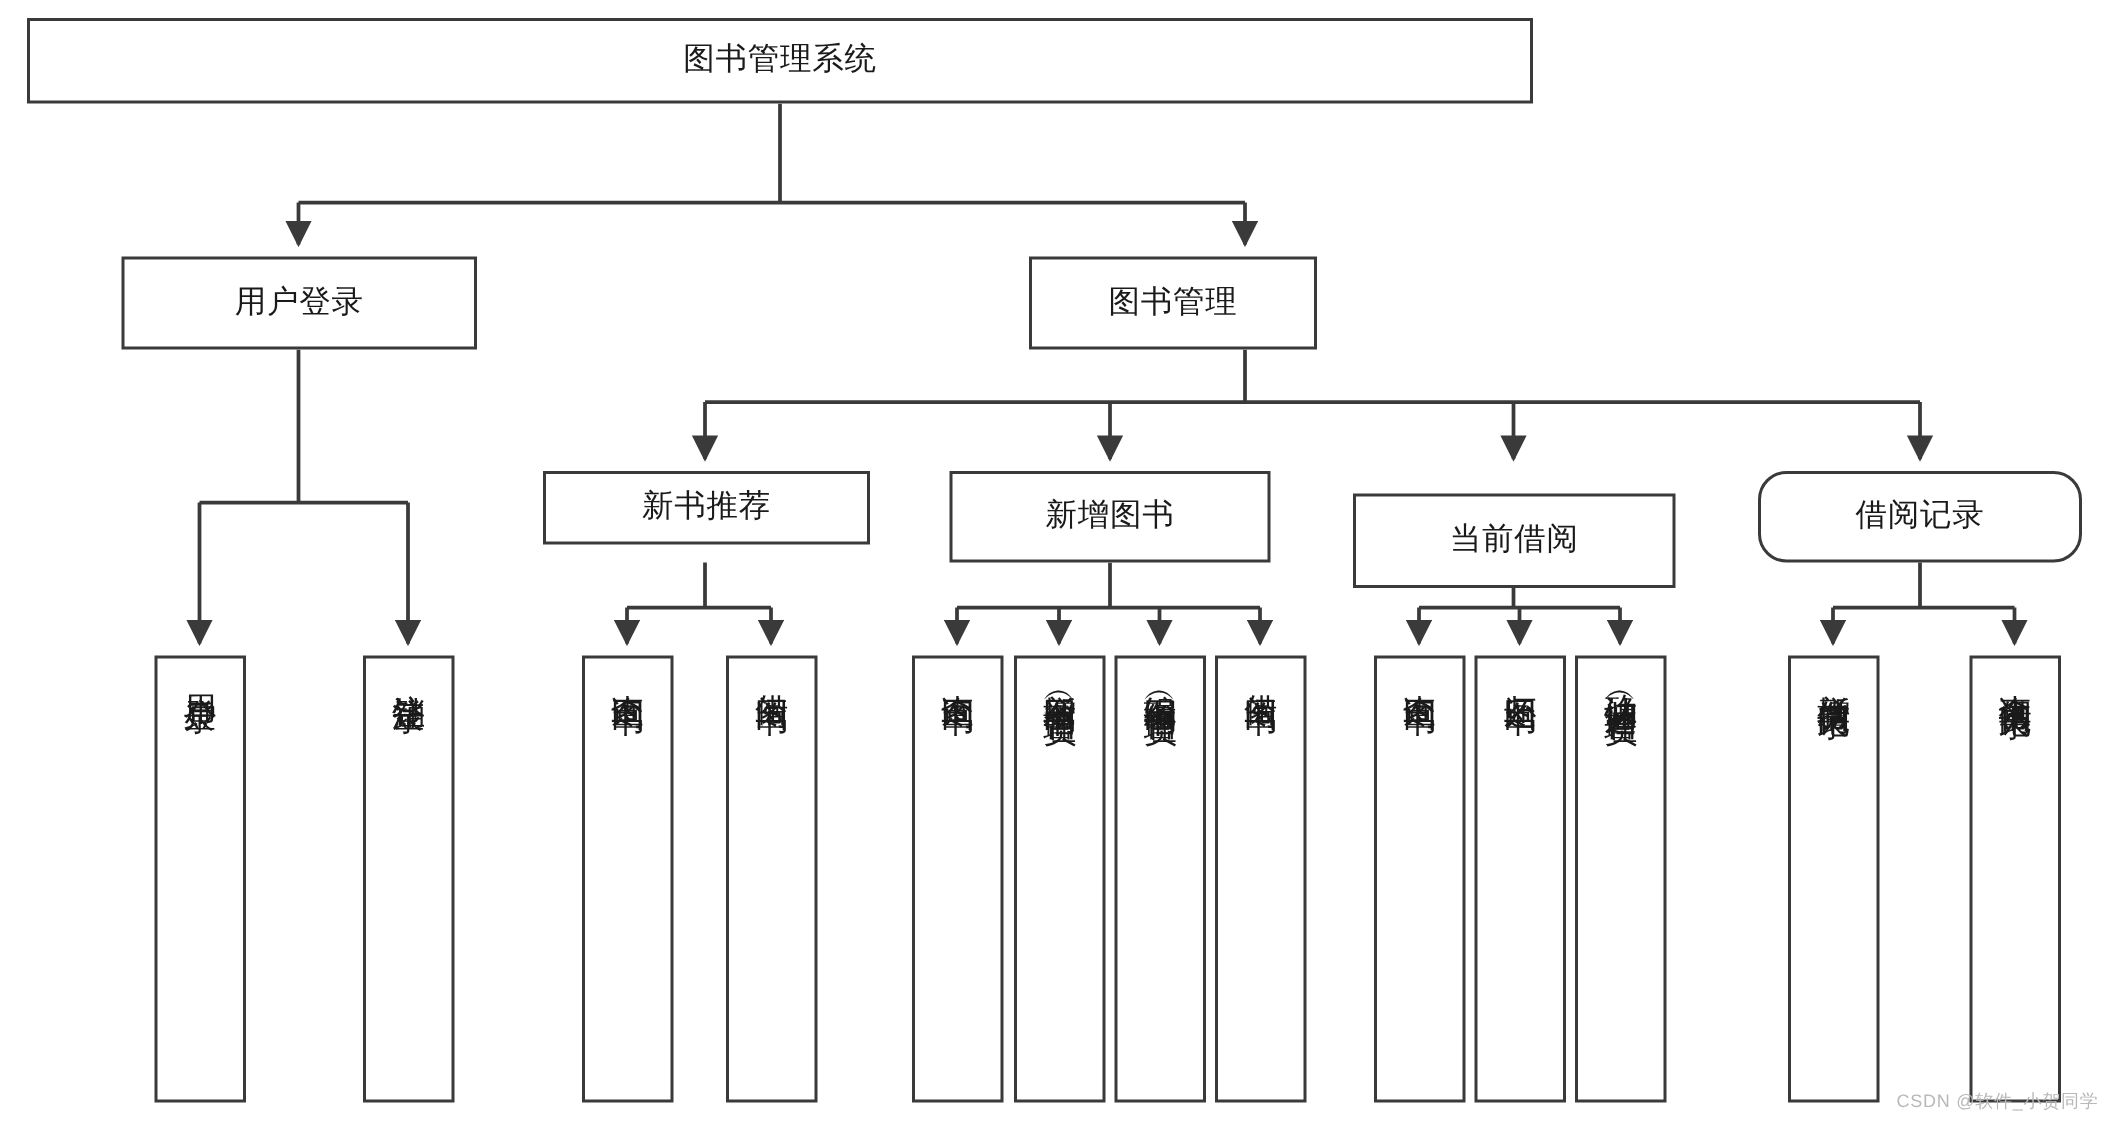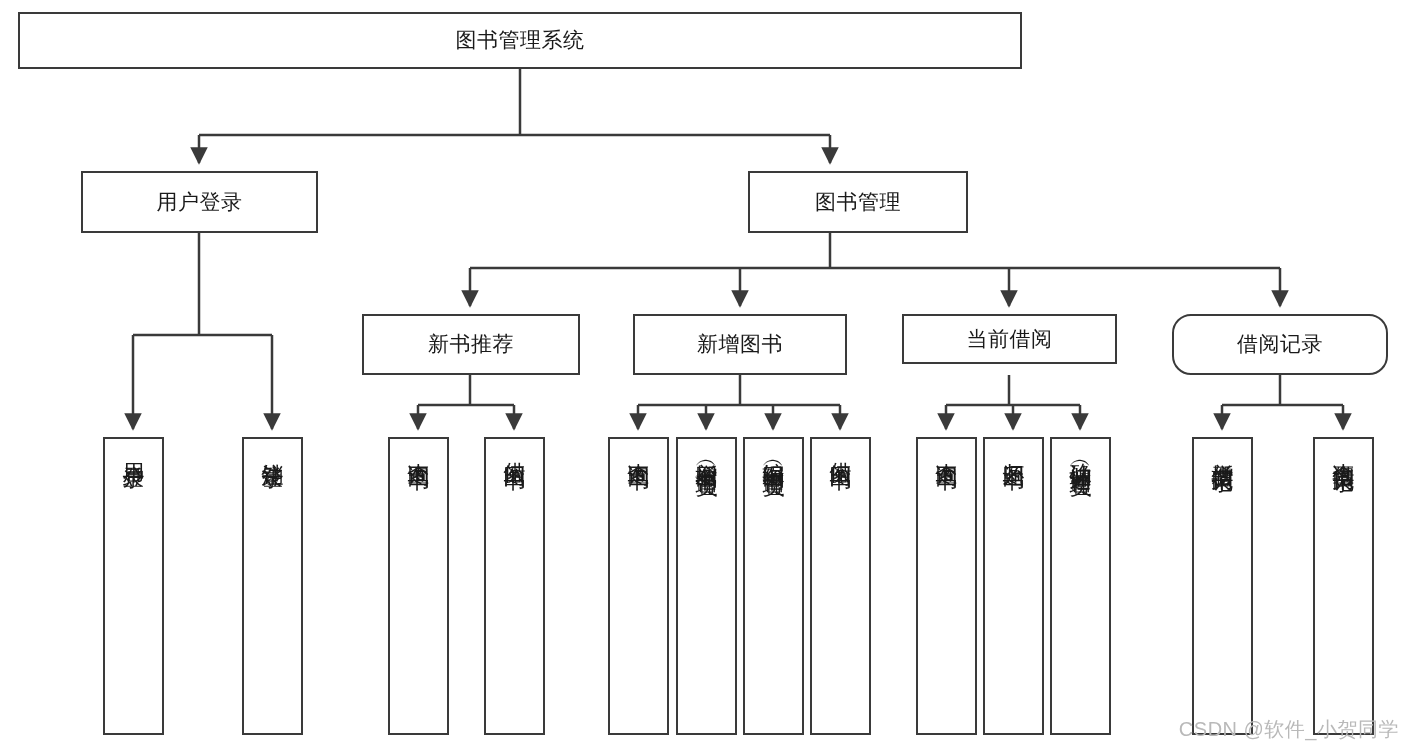--- a/index.html
+++ b/index.html
@@ -53,21 +53,21 @@
     writing-mode: vertical-rl;
     text-orientation: upright;
     font-size: 22px;
     letter-spacing: 2px;
     line-height: 1;
   }
   #watermark {
     position: absolute;
     right: 6px;
     bottom: 4px;
-    font-size: 20px;
+    font-size: 12px;
     color: #b9b9b9;
     letter-spacing: 0.5px;
     white-space: nowrap;
   }
 </style>
 </head>
 <body>
 
 <div id="diagram-root">
 
@@ -121,31 +121,31 @@
     </g>
   </svg>
 
   <div class="node horizontal" style="left: 18px; top: 12px; width: 1004px; height: 57px; border-color: rgb(58, 58, 58); background: rgb(255, 255, 255); color: rgb(26, 26, 26);">
     <span class="label">图书管理系统</span>
   </div>
 
   <div class="node horizontal" style="left: 81px; top: 171px; width: 237px; height: 62px; border-color: rgb(58, 58, 58); background: rgb(255, 255, 255); color: rgb(26, 26, 26);">
     <span class="label">用户登录</span>
   </div>
-  <div class="node horizontal" style="left: 748px; top: 171px; width: 220px; height: 62px; border-color: rgb(58, 58, 58); background: rgb(255, 255, 255); color: rgb(26, 26, 26);">
+  <div class="node horizontal" style="left: 686px; top: 171px; width: 192px; height: 62px; border-color: rgb(58, 58, 58); background: rgb(255, 255, 255); color: rgb(26, 26, 26);">
     <span class="label">图书管理</span>
   </div>
 
-  <div class="node horizontal" style="left: 362px; top: 314px; width: 218px; height: 61px; border-color: rgb(58, 58, 58); background: rgb(255, 255, 255); color: rgb(26, 26, 26);">
+  <div class="node horizontal" style="left: 362px; top: 314px; width: 218px; height: 49px; border-color: rgb(58, 58, 58); background: rgb(255, 255, 255); color: rgb(26, 26, 26);">
     <span class="label">新书推荐</span>
   </div>
   <div class="node horizontal" style="left: 633px; top: 314px; width: 214px; height: 61px; border-color: rgb(58, 58, 58); background: rgb(255, 255, 255); color: rgb(26, 26, 26);">
     <span class="label">新增图书</span>
   </div>
-  <div class="node horizontal" style="left: 902px; top: 314px; width: 215px; height: 50px; border-color: rgb(58, 58, 58); background: rgb(255, 255, 255); color: rgb(26, 26, 26);">
+  <div class="node horizontal" style="left: 902px; top: 329px; width: 215px; height: 63px; border-color: rgb(58, 58, 58); background: rgb(255, 255, 255); color: rgb(26, 26, 26);">
     <span class="label">当前借阅</span>
   </div>
   <div class="node horizontal" style="left: 1172px; top: 314px; width: 216px; height: 61px; border-color: rgb(58, 58, 58); background: rgb(255, 255, 255); color: rgb(26, 26, 26); border-radius: 19px;">
     <span class="label">借阅记录</span>
   </div>
 
   <div class="node vertical" style="left: 103px; top: 437px; width: 61px; height: 298px; border-color: rgb(58, 58, 58); background: rgb(255, 255, 255); color: rgb(26, 26, 26);">
     <span class="label">用户登录</span>
   </div>
   <div class="node vertical" style="left: 242px; top: 437px; width: 61px; height: 298px; border-color: rgb(58, 58, 58); background: rgb(255, 255, 255); color: rgb(26, 26, 26);">

